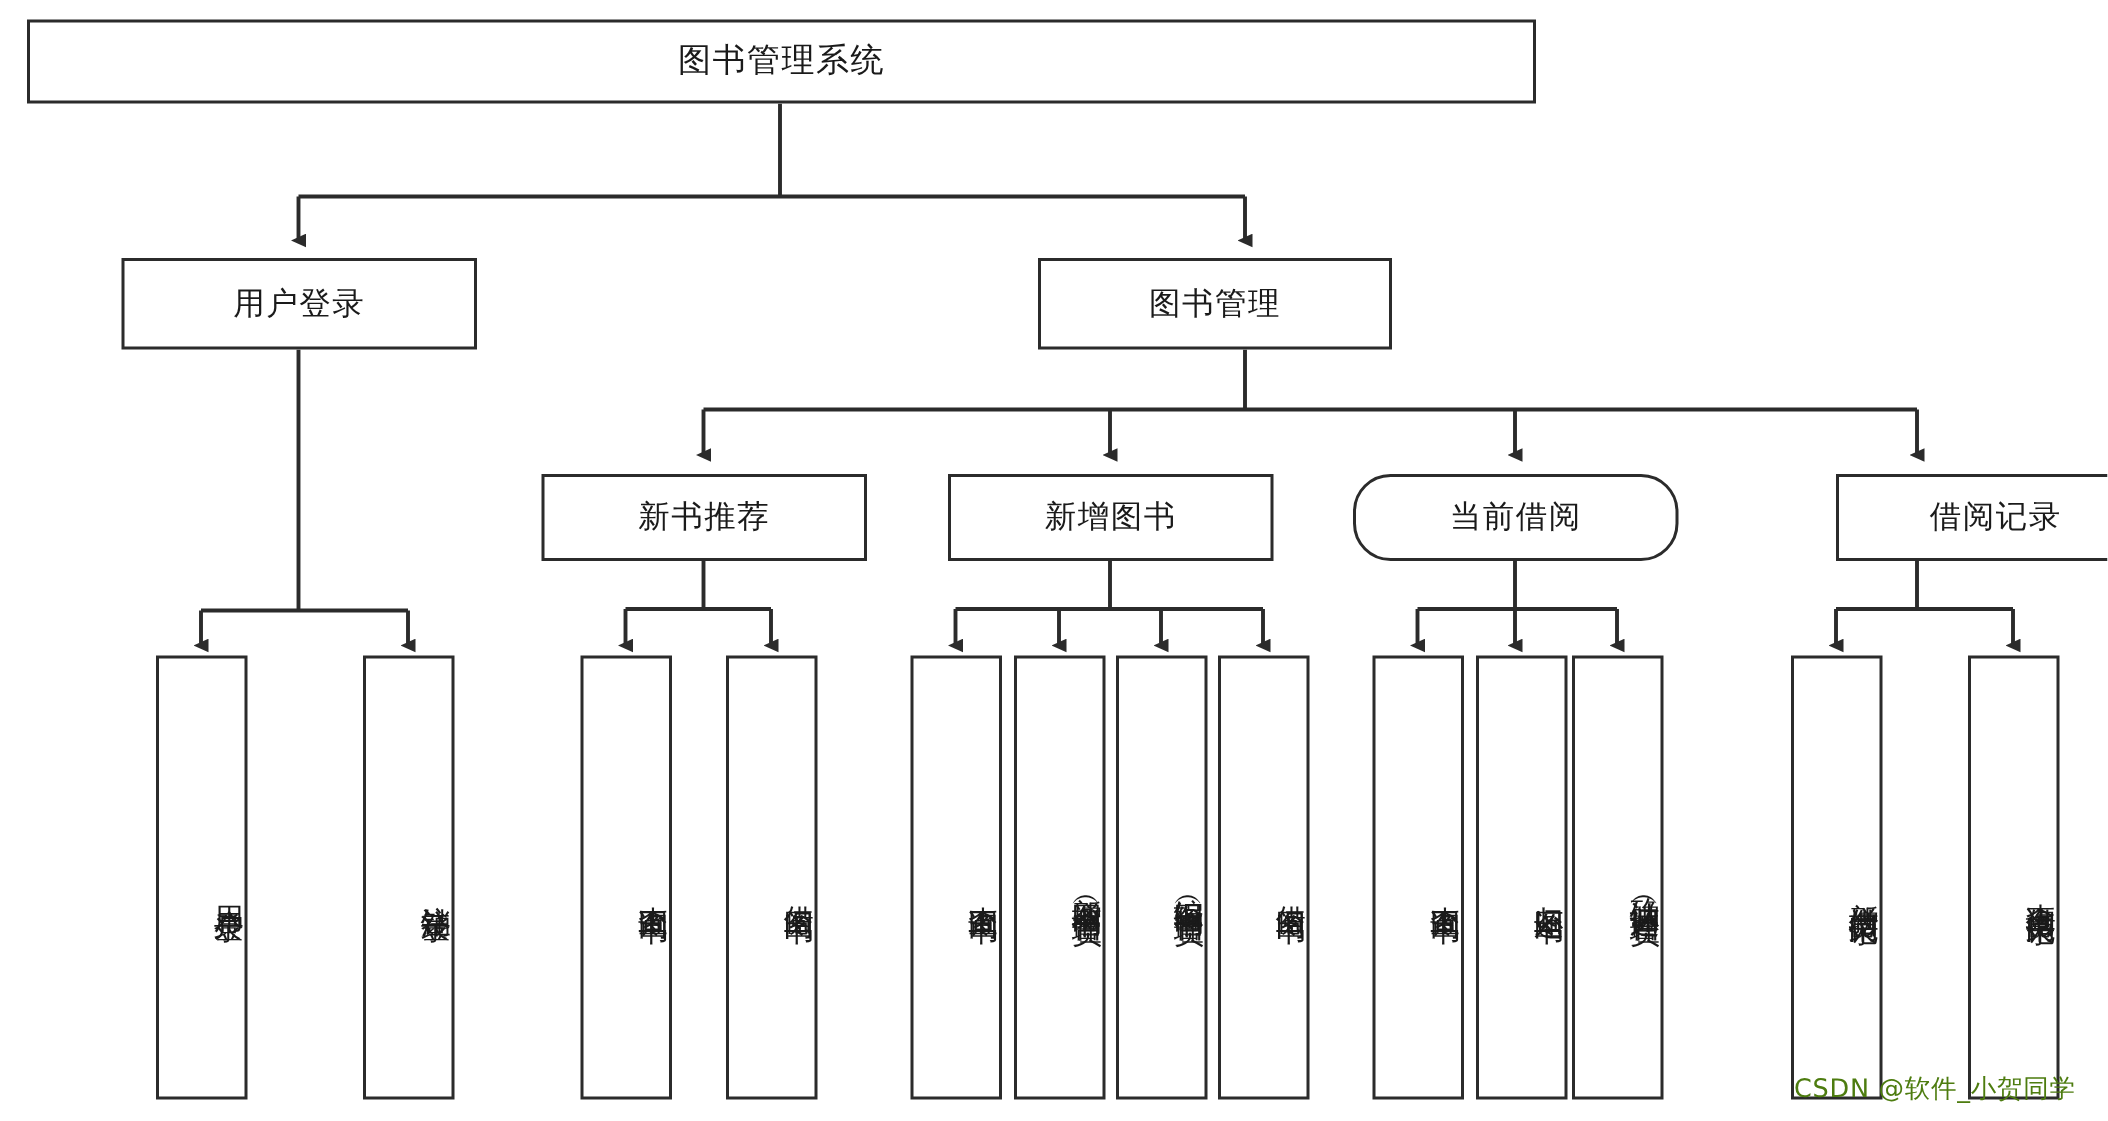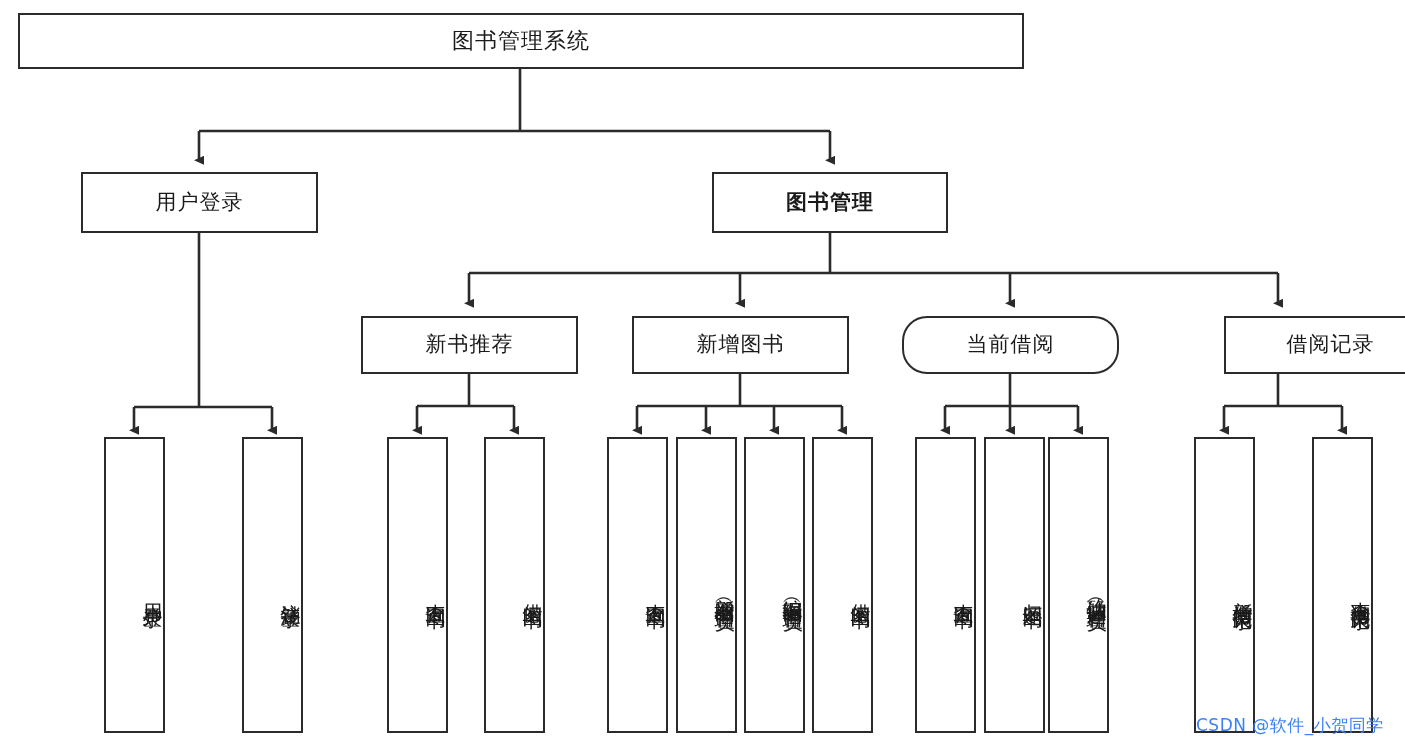--- a/index.html
+++ b/index.html
@@ -56,21 +56,21 @@
     letter-spacing: 2px;
   }
   .node-v .vlabel {
     writing-mode: vertical-rl;
     text-orientation: upright;
     display: block;
   }
   .watermark {
     position: absolute;
     font-size: 17px;
-    color: #3b82f6;
+    color: #4d7c0f;
     white-space: nowrap;
     letter-spacing: 0.5px;
     user-select: none;
   }
 </style>
 </head>
 <body>
 
 <div id="diagram-root">
 
@@ -125,21 +125,21 @@
     </g>
   </svg>
 
   <div class="node node-h node-root" style="left:18px; top:13px; width:1006px; height:56px;">
     <span>图书管理系统</span>
   </div>
 
   <div class="node node-h" style="left:81px; top:172px; width:237px; height:61px;">
     <span>用户登录</span>
   </div>
-  <div class="node node-h" style="left:712px; top:172px; width:236px; height:61px;font-weight:bold;">
+  <div class="node node-h" style="left:692px; top:172px; width:236px; height:61px;">
     <span>图书管理</span>
   </div>
 
   <div class="node node-h" style="left:361px; top:316px; width:217px; height:58px;text-align:right;">
     <span>新书推荐</span>
   </div>
   <div class="node node-h" style="left:632px; top:316px; width:217px; height:58px;">
     <span>新增图书</span>
   </div>
   <div class="node node-h" style="left:902px; top:316px; width:217px; height:58px;border-radius:25px;">

